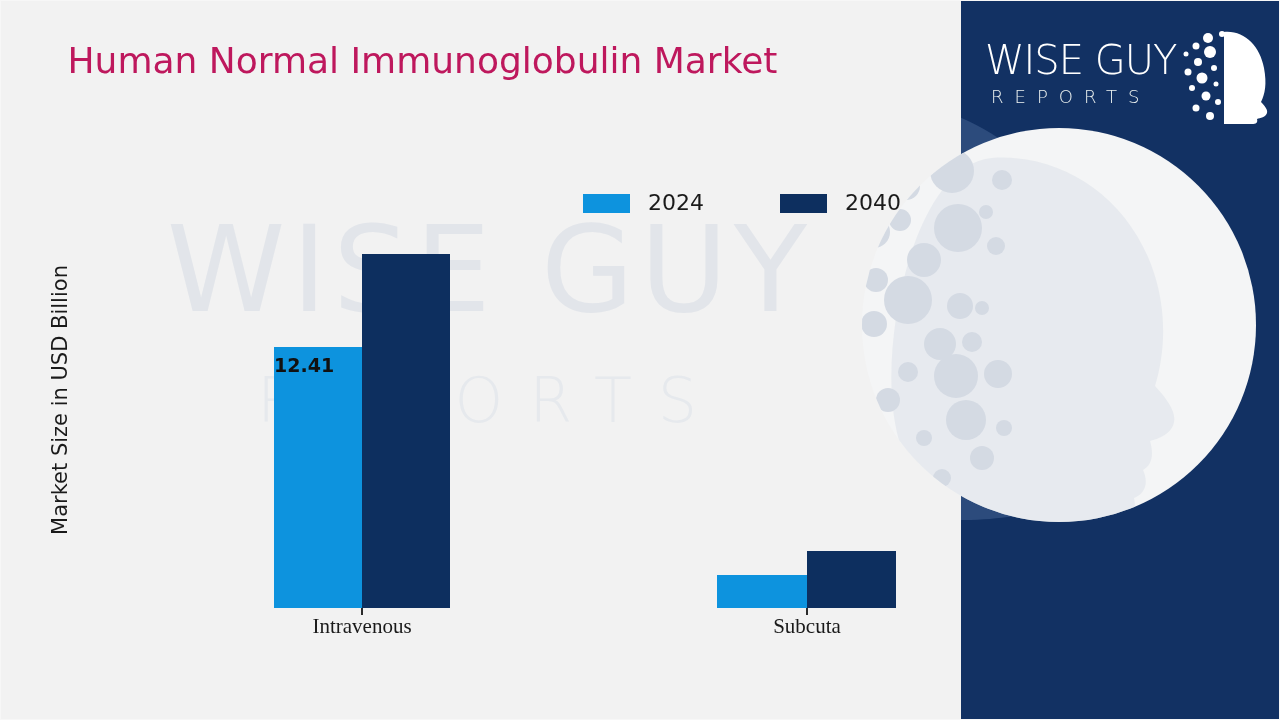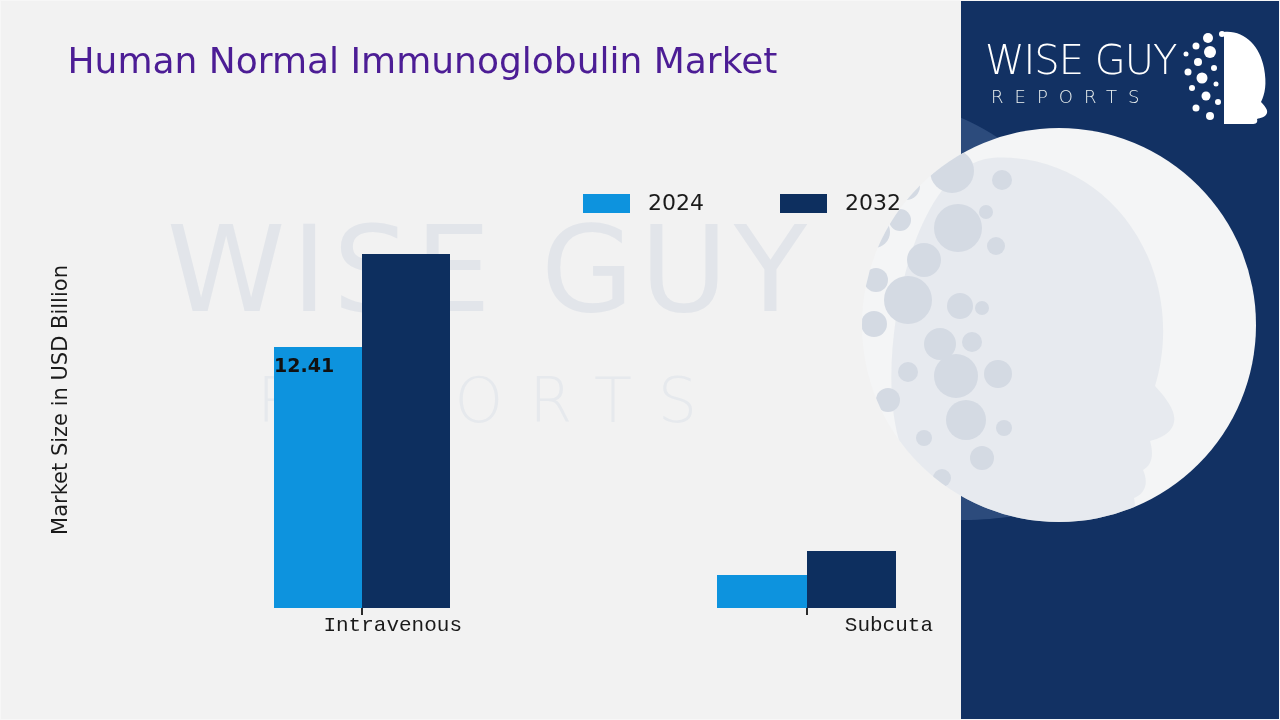--- a/index.html
+++ b/index.html
@@ -78,21 +78,21 @@
   
   .chart-title {
     position: absolute;
     left: 0;
     top: 40px;
     width: 845px;
     text-align: center;
     font-family: "DejaVu Sans", sans-serif;
     font-size: 36px;
     font-weight: 400;
-    color: #4c1d95;
+    color: #be185d;
     letter-spacing: 0px;
     z-index: 10;
     white-space: nowrap;
   }
 
   
   .y-axis-title {
     position: absolute;
     left: -140px;
     top: 388px;
@@ -160,24 +160,24 @@
   .tick {
     position: absolute;
     bottom: -7px;
     width: 2px;
     height: 7px;
     background: #2b2b2b;
   }
   .cat-label {
     position: absolute;
     top: 614px;
-    font-family: Liberation Mono, monospace;
+    font-family: Liberation Serif, serif;
     font-size: 21px;
     color: #1a1a1a;
-    text-align: right;
+    text-align: center;
     line-height: 1.15;
     z-index: 10;
   }
 
   
   .right-panel {
     position: absolute;
     left: 961px;
     top: 0;
     width: 319px;
@@ -274,21 +274,21 @@
 
     <div class="y-axis-title">Market Size in USD Billion</div>
 
     <div class="legend">
       <div class="legend-item">
         <span class="legend-swatch" style="background:#0d93de;"></span>
         <span class="legend-label">2024</span>
       </div>
       <div class="legend-item">
         <span class="legend-swatch" style="background:#0d2f5f;"></span>
-        <span class="legend-label">2032</span>
+        <span class="legend-label">2040</span>
       </div>
     </div>
 
     <div class="plot">
 
       <div class="bar" style="left:178px; width:88px; height:261px; background:#0d93de;"></div>
       <div class="bar-value" style="left:178px; top:203px;margin-top:31px;">12.41</div>
 
       <div class="bar" style="left:266px; width:88px; height:354px; background:#0d2f5f;"></div>
 
@@ -296,21 +296,21 @@
 
       <div class="bar" style="left:621px; width:90px; height:33px; background:#0d93de;"></div>
 
       <div class="bar" style="left:711px; width:89px; height:57px; background:#0d2f5f;"></div>
 
       <div class="tick" style="left:710px;"></div>
     </div>
 
     <div class="cat-label" style="left:262px; width:200px;">Intravenous</div>
 
-    <div class="cat-label" style="left:733px; width:200px;">
+    <div class="cat-label" style="left:707px; width:200px;">
       <div>Subcuta</div>
     </div>
   </div>
 
   <div class="right-panel">
 
     <svg class="head-silhouette" viewBox="0 0 320 420" preserveAspectRatio="none">
       <path d="M10,0 C90,0 170,40 205,120 C225,165 228,205 221,235
                C238,252 248,266 247,276 C246,288 232,294 224,297
                C228,312 226,322 216,327 C222,341 218,352 206,356

